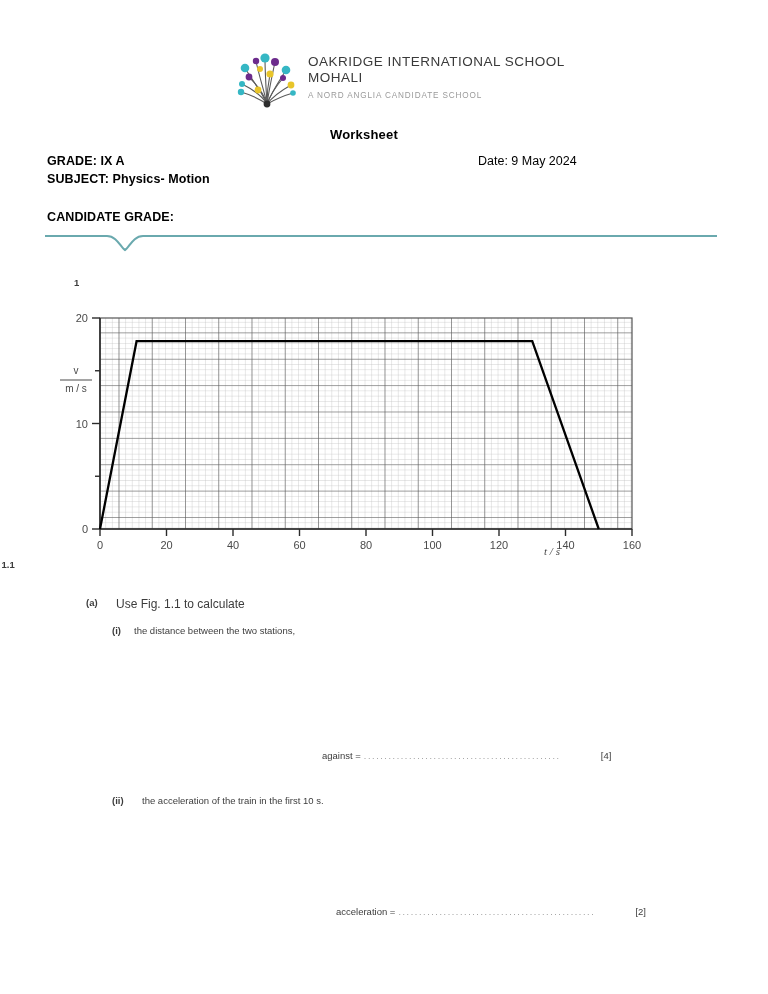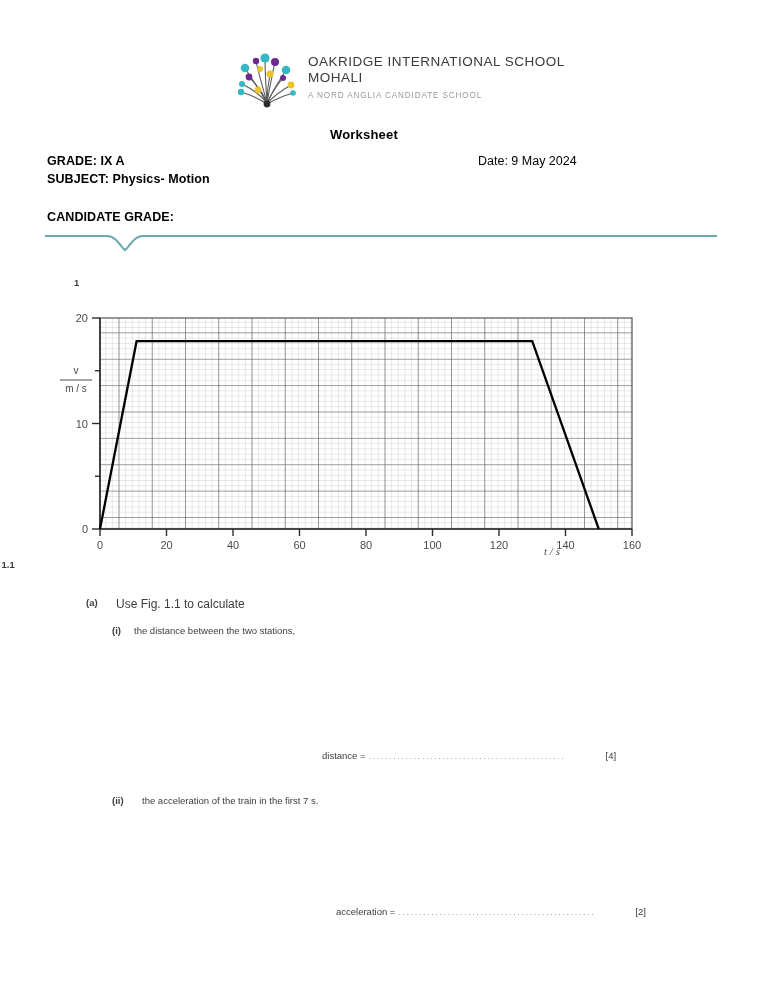--- a/index.html
+++ b/index.html
@@ -211,27 +211,27 @@
     <span class="fig-caption-inner">Fig. 1.1</span>
   </div>
 
   <div class="part-a-label">(a)</div>
   <div class="part-a-text">Use Fig. 1.1 to calculate</div>
 
   <div class="part-i-label">(i)</div>
   <div class="part-i-text">the distance between the two stations,</div>
 
   <div class="answer-line ans-distance">
-    <span class="lbl">distance =</span>
+    <span class="lbl">against =</span>
     <span class="dots">................................................</span>
     <span class="marks">[4]</span>
   </div>
 
   <div class="part-ii-label">(ii)</div>
-  <div class="part-ii-text">the acceleration of the train in the first 7 s.</div>
+  <div class="part-ii-text">the acceleration of the train in the first 10 s.</div>
 
   <div class="answer-line ans-acceleration">
     <span class="lbl">acceleration =</span>
     <span class="dots">................................................</span>
     <span class="marks">[2]</span>
   </div>
 
 </div>
 
 </body></html>

